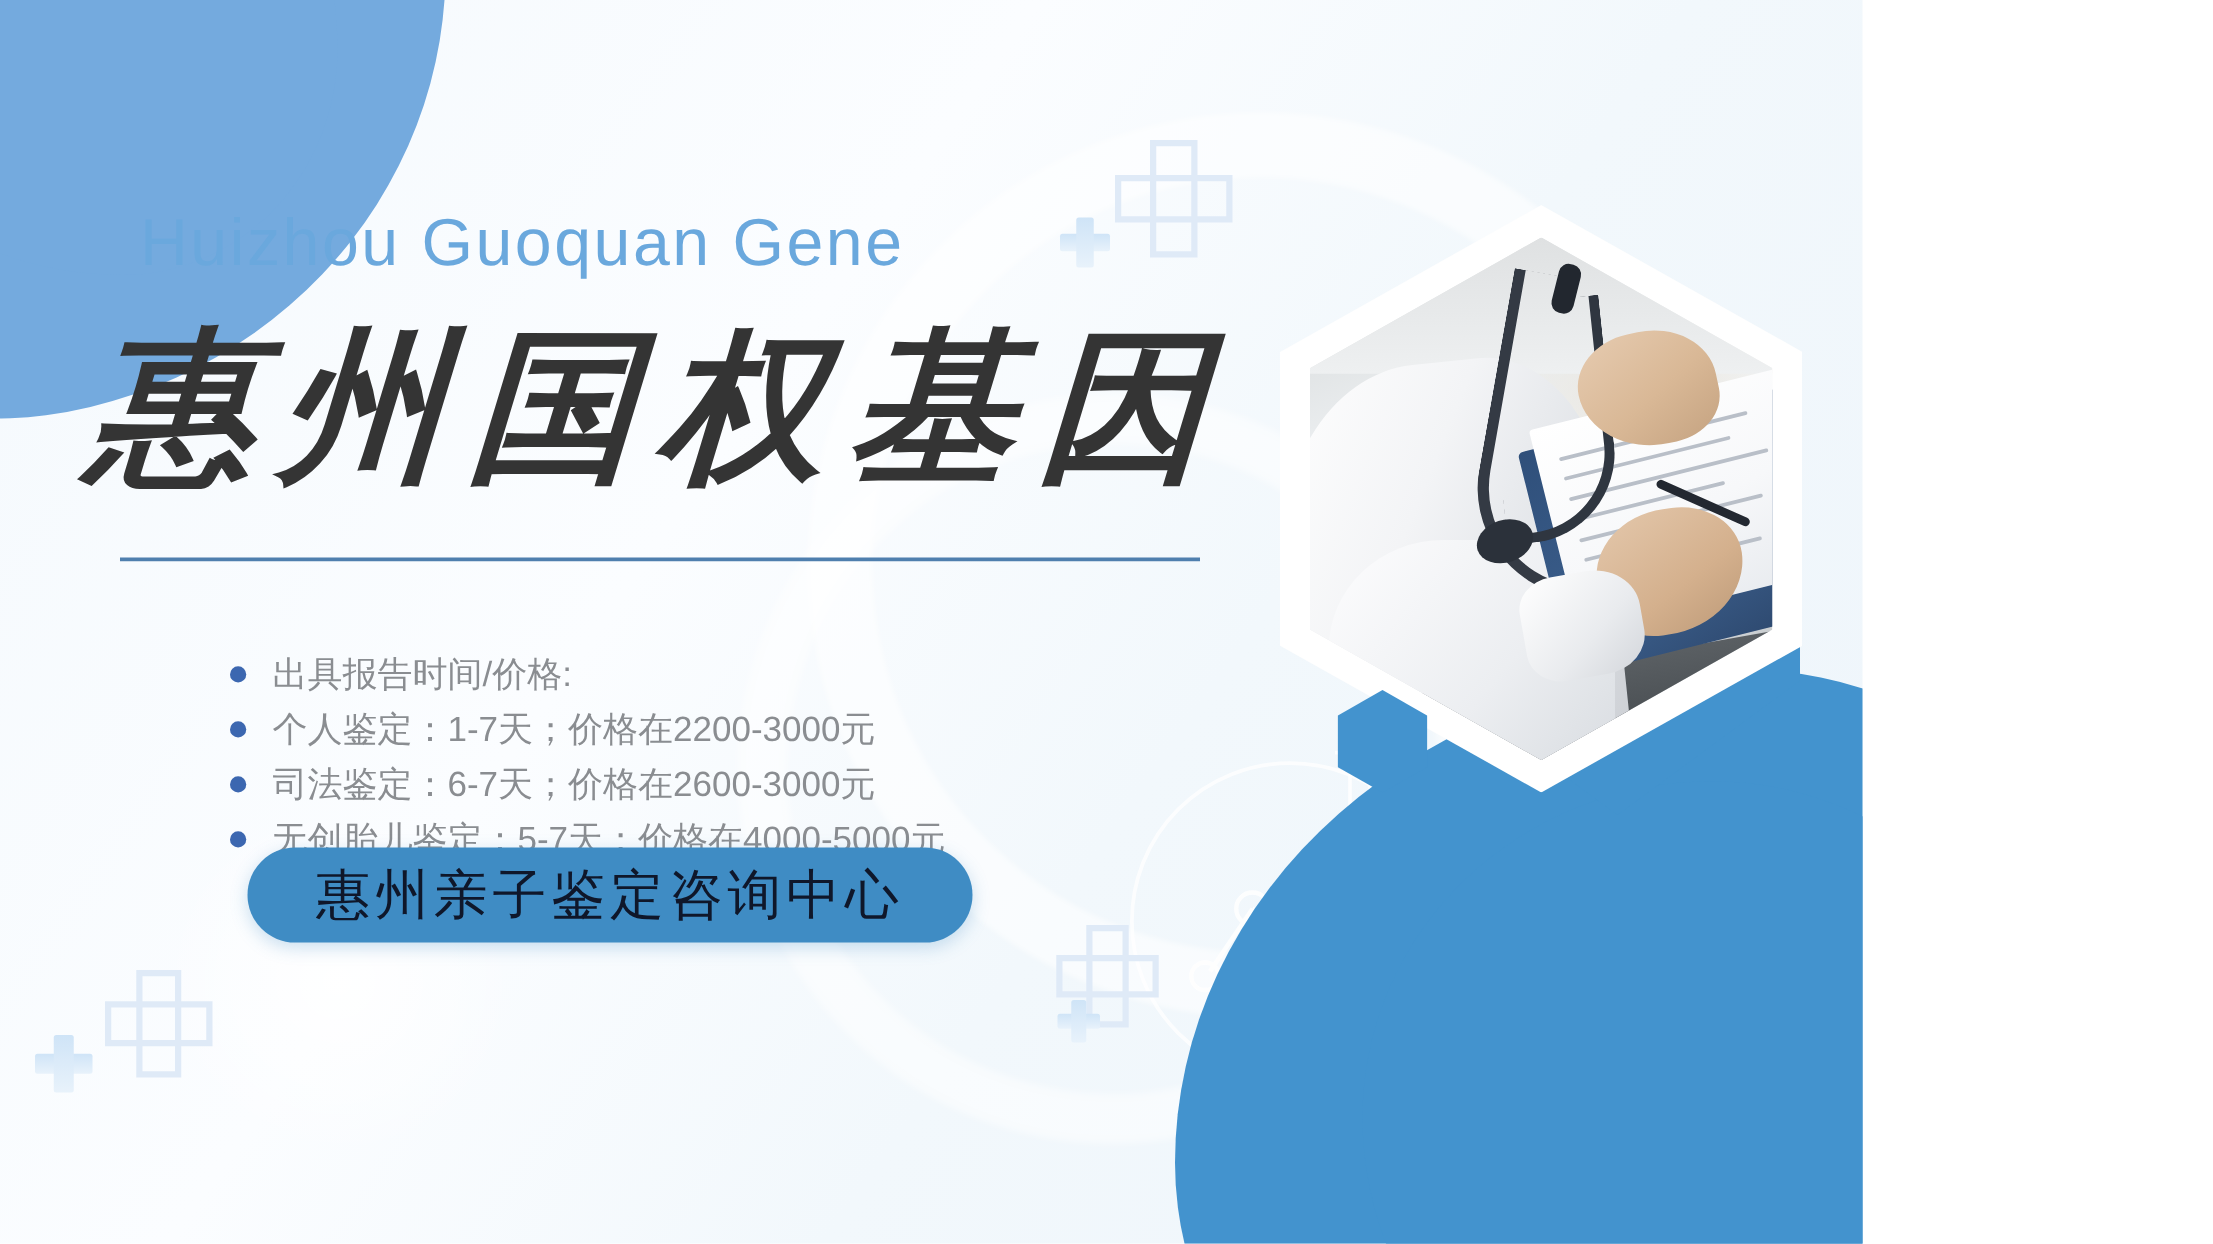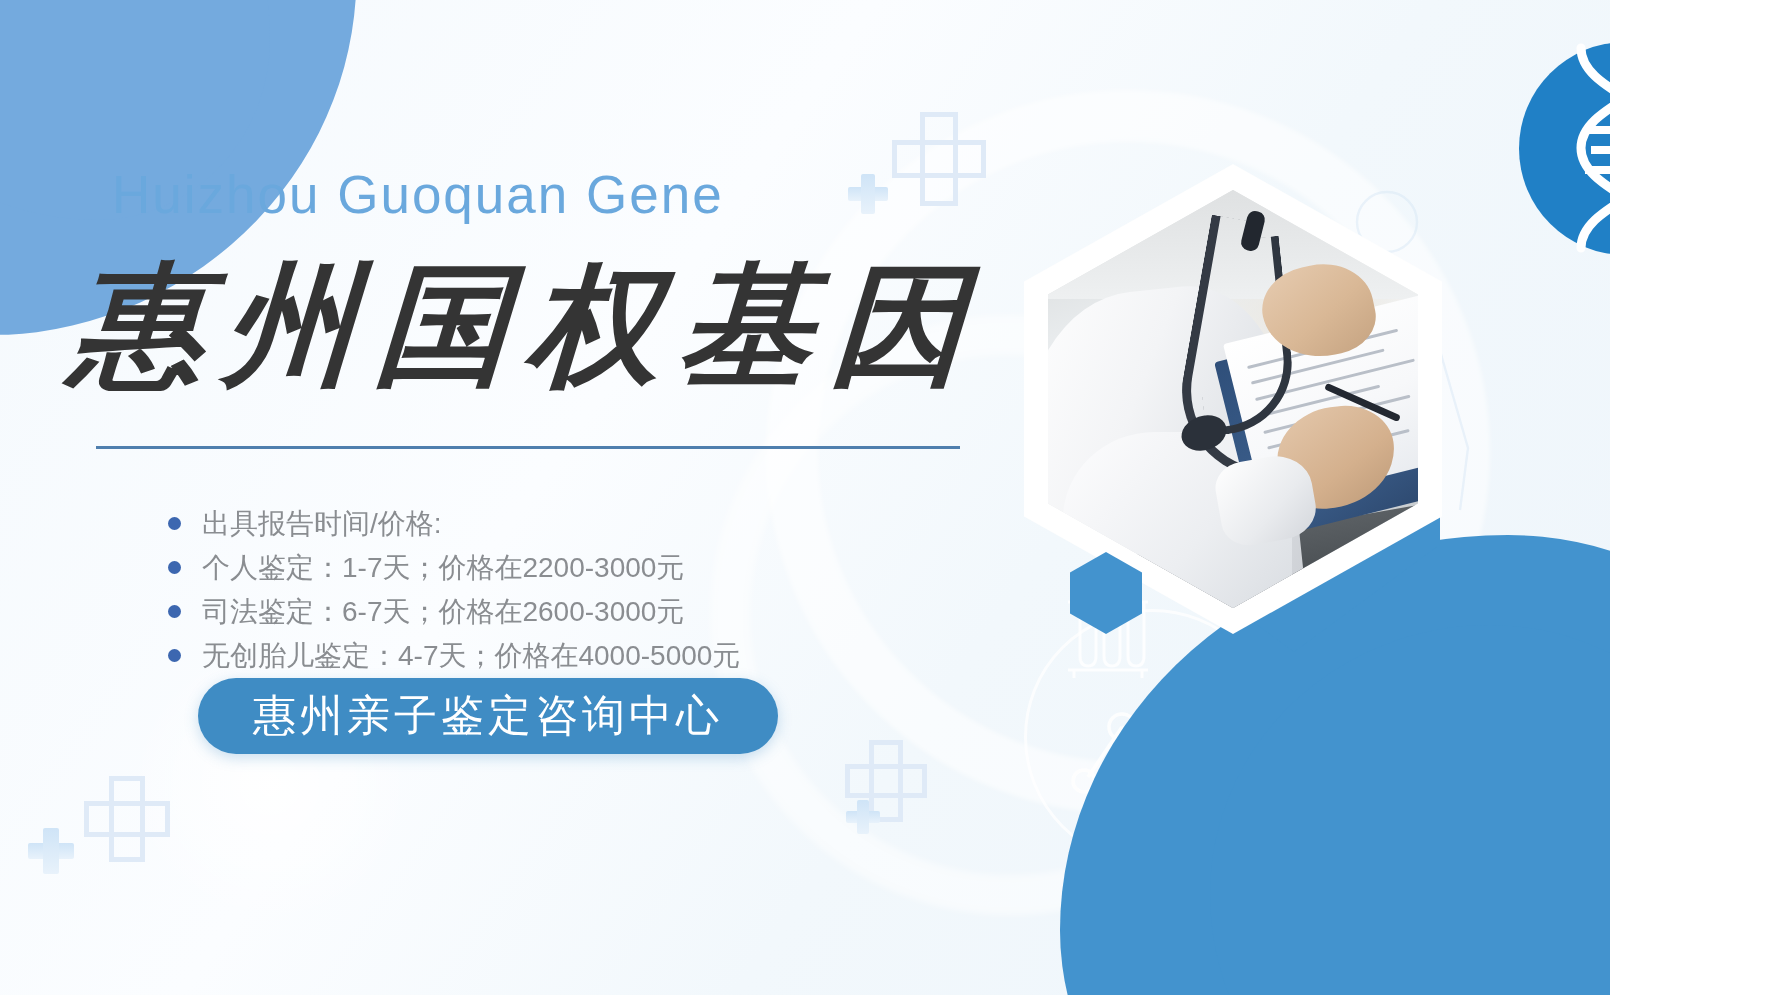--- a/index.html
+++ b/index.html
@@ -6,21 +6,21 @@
     margin: 0;
     padding: 0;
     background: #ffffff;
   }
   body {
     font-family: "Liberation Sans", "DejaVu Sans", sans-serif;
   }
 
   #banner {
     position: relative;
-    width: 1610px;
+    width: 1490px;
     height: 995px;
     overflow: hidden;
     background: linear-gradient(125deg, #f4f9fd 0%, #fbfdff 38%, #f2f8fc 62%, #eef5fb 100%);
   }
 
   
   .deco { position: absolute; pointer-events: none; }
 
   .blob-tl {
     left: -300px; top: -330px;
@@ -317,21 +317,21 @@
     color: #15688f;
     letter-spacing: 1px;
     white-space: nowrap;
     font-family: "Liberation Sans", sans-serif;
   }
 
   #bullets {
     position: absolute;
     left: 168px; top: 503px;
     list-style: none;
-    margin: 0; padding: 0;
+    margin: 16px; padding: 0;
   }
   #bullets li {
     display: flex;
     align-items: center;
     height: 41px;
     margin-bottom: 3px;
     color: #8a8d91;
     font-size: 28px;
     white-space: nowrap;
     font-family: "Liberation Sans", sans-serif;
@@ -347,21 +347,21 @@
   #cta-button {
     position: absolute;
     left: 198px; top: 678px;
     width: 580px; height: 76px;
     background: #3f8cc4;
     border-radius: 38px;
     border: none;
     display: flex;
     align-items: center;
     justify-content: center;
-    color: #ffffff;
+    color: #0f172a;
     font-size: 43px;
     letter-spacing: 4px;
     font-family: "Liberation Serif", "DejaVu Serif", serif;
     cursor: pointer;
     box-shadow: 0 4px 14px rgba(63,140,196,0.28);
   }
 </style>
 </head>
 <body>
 
@@ -502,20 +502,20 @@
       <li>
         <span class="dot"></span>
         <span>个人鉴定：1-7天；价格在2200-3000元</span>
       </li>
       <li>
         <span class="dot"></span>
         <span>司法鉴定：6-7天；价格在2600-3000元</span>
       </li>
       <li>
         <span class="dot"></span>
-        <span>无创胎儿鉴定：4-7天；价格在4000-5000元</span>
+        <span>无创胎儿鉴定：5-7天；价格在4000-5000元</span>
       </li>
     </ul>
 
     <button id="cta-button">惠州亲子鉴定咨询中心</button>
 
   </div>
 </div>
 
 </body></html>

